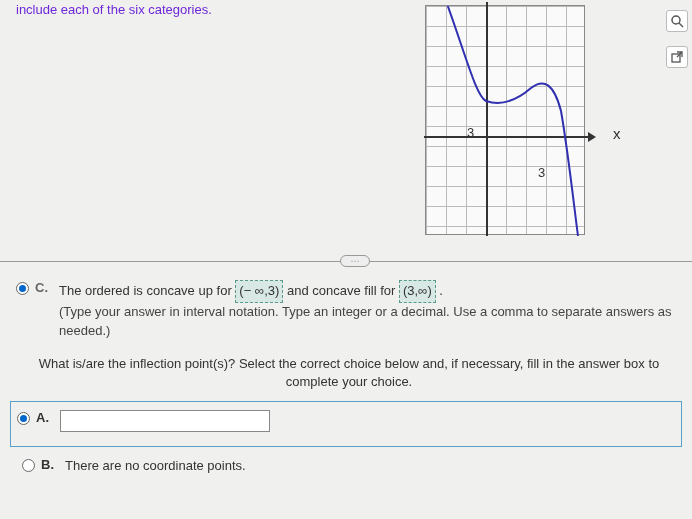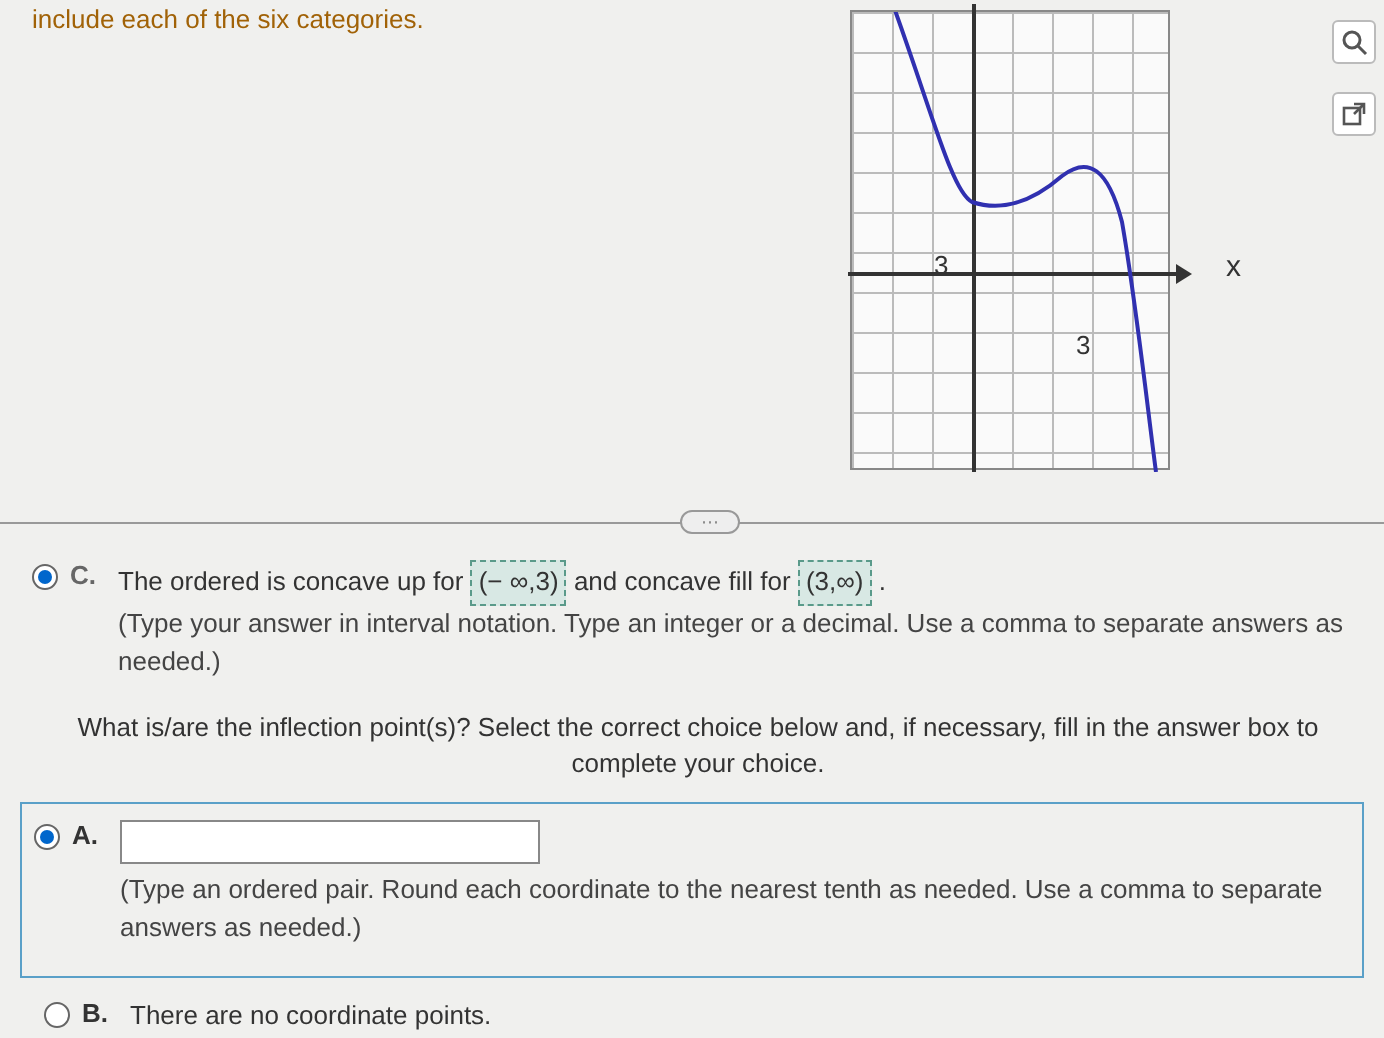--- a/index.html
+++ b/index.html
@@ -10,21 +10,21 @@
       color: #333;
       width: 692px;
       height: 519px;
       overflow: hidden;
       position: relative;
     }
     .top-text {
       position: absolute;
       top: 2px;
       left: 16px;
-      color: #a16207;
+      color: #6d28d9;
       font-size: 13px;
     }
     .graph-container {
       position: absolute;
       top: 5px;
       left: 425px;
       width: 170px;
       height: 230px;
     }
     .graph-grid {
@@ -267,21 +267,20 @@
   </div>
 
   <div class="question">What is/are the inflection point(s)? Select the correct choice below and, if necessary, fill in the answer box to complete your choice.</div>
 
   <div class="boxed">
     <div class="option-row">
       <div class="radio selected"></div>
       <div class="opt-label" style="color:#333">A.</div>
       <div class="opt-body">
         <input class="text-input" type="text" value="" style="">
-        <div class="hint" style="margin-top:4px">(Type an ordered pair. Round each coordinate to the nearest tenth as needed. Use a comma to separate answers as needed.)</div>
       </div>
     </div>
   </div>
 
   <div class="option-row option-b">
     <div class="radio"></div>
     <div class="opt-label" style="color:#333">B.</div>
     <div class="opt-body">There are no coordinate points.</div>
   </div>
 

